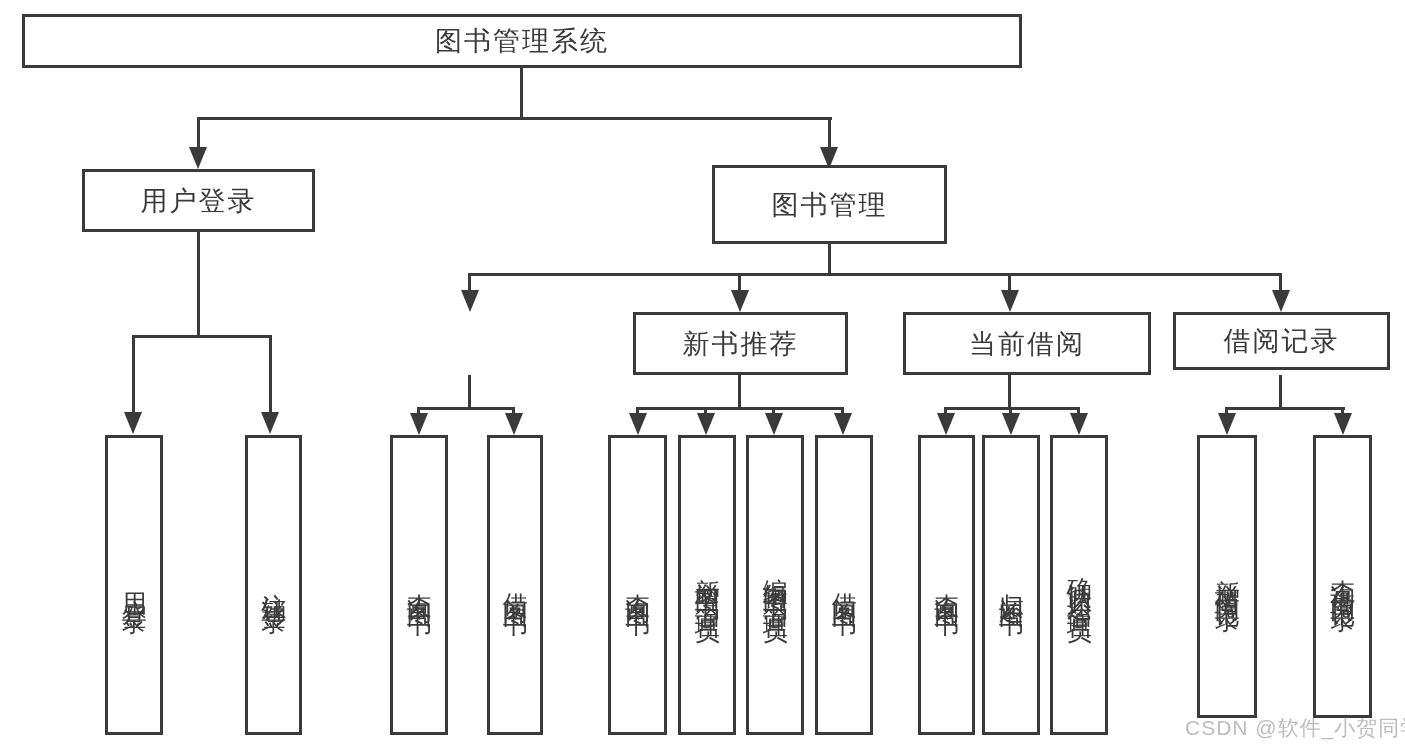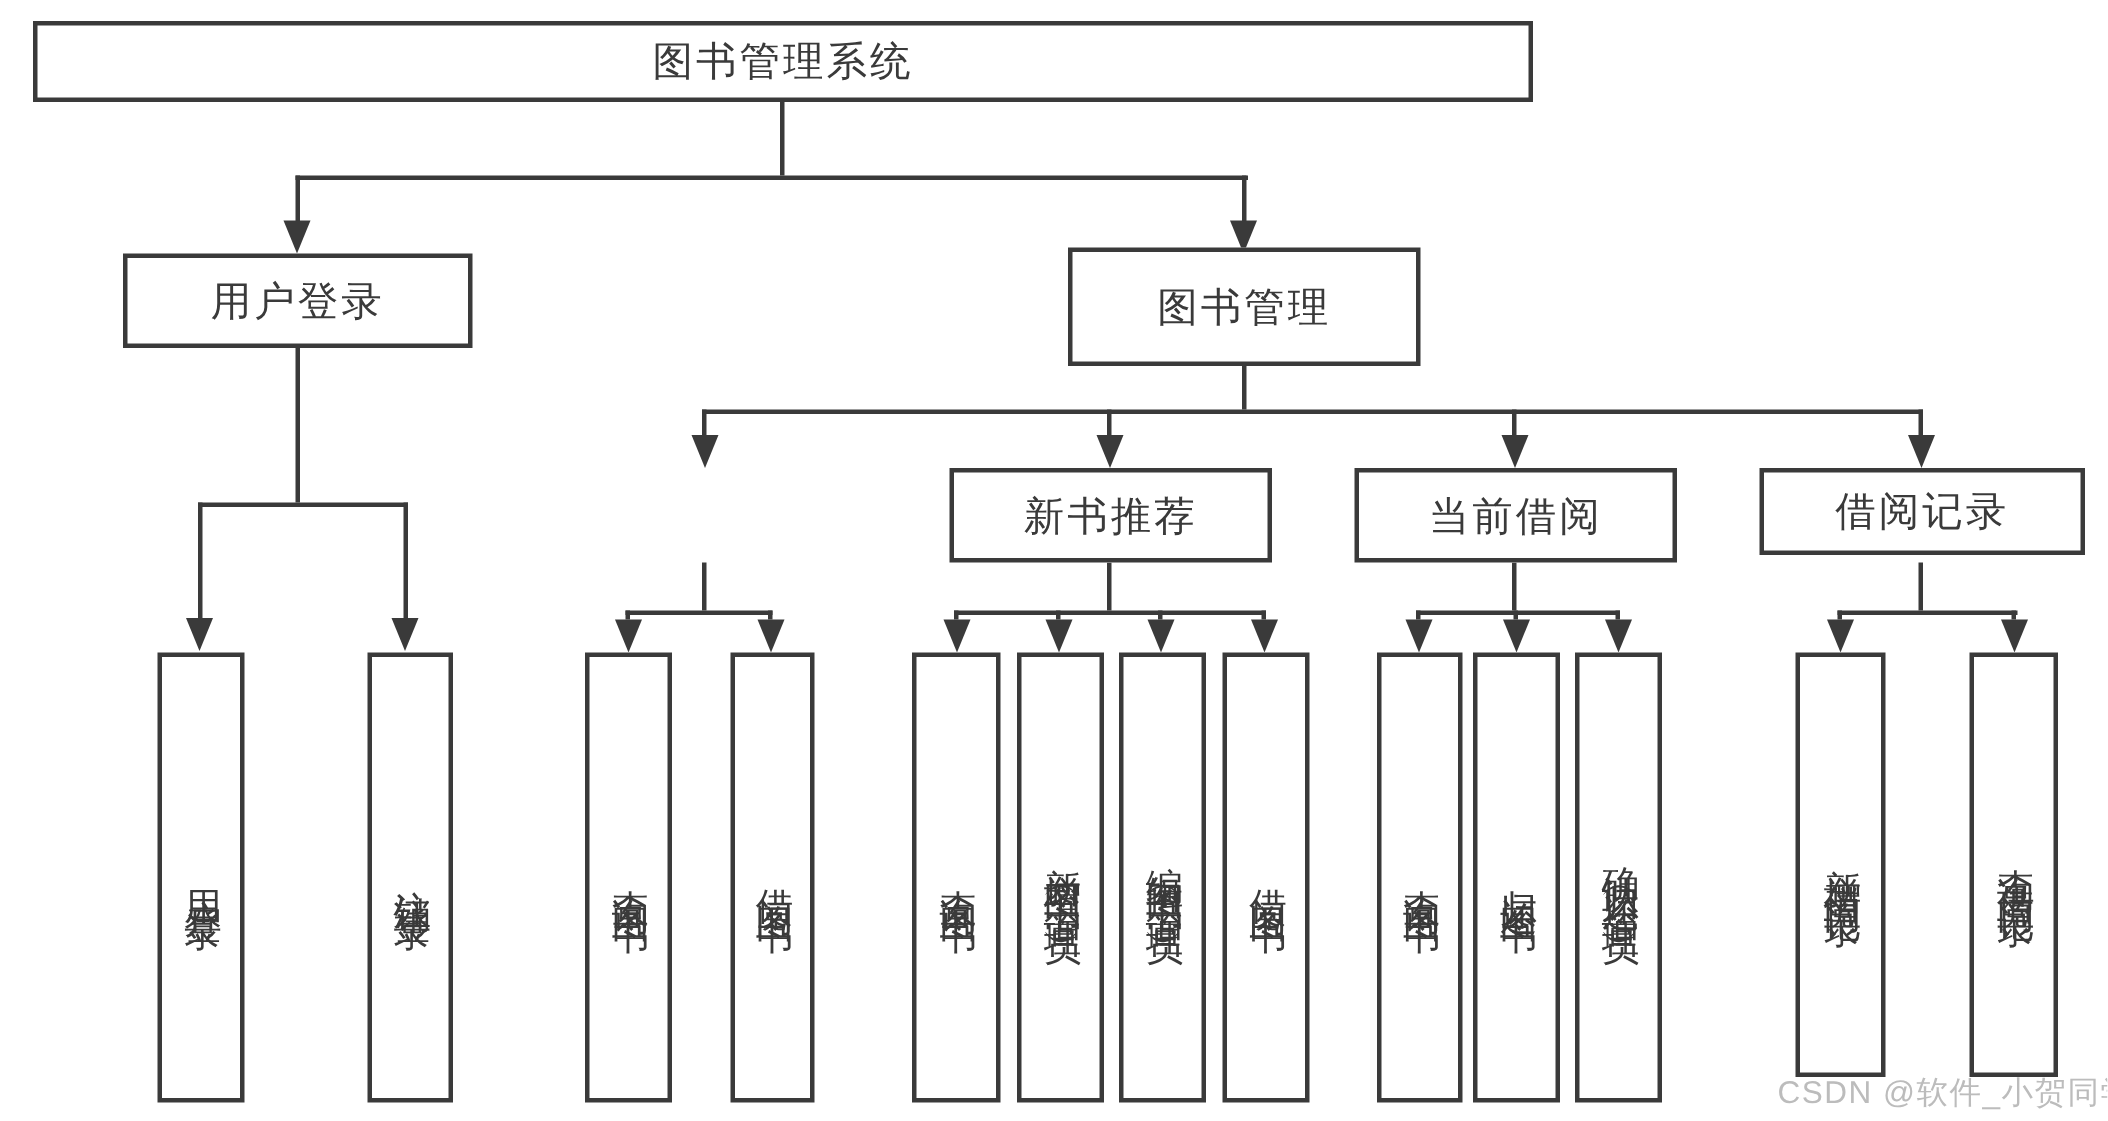--- a/index.html
+++ b/index.html
@@ -134,21 +134,21 @@
   <div class="node" style="left:82px;top:169px;width:233px;height:63px">
     <span class="hlabel">用户登录</span>
   </div>
   <div class="node" style="left:712px;top:165px;width:235px;height:79px">
     <span class="hlabel">图书管理</span>
   </div>
 
   <div class="node" style="left:633px;top:312px;width:215px;height:63px">
     <span class="hlabel">新书推荐</span>
   </div>
-  <div class="node" style="left:903px;top:312px;width:215px;height:63px">
+  <div class="node" style="left:903px;top:312px;width:248px;height:63px">
     <span class="hlabel">当前借阅</span>
   </div>
   <div class="node" style="left:1173px;top:312px;width:217px;height:58px">
     <span class="hlabel">借阅记录</span>
   </div>
 
   <div class="node" style="left:105px;top:435px;width:58px;height:300px">
     <span class="vtext">用户登录</span>
   </div>
   <div class="node" style="left:245px;top:435px;width:57px;height:300px">

